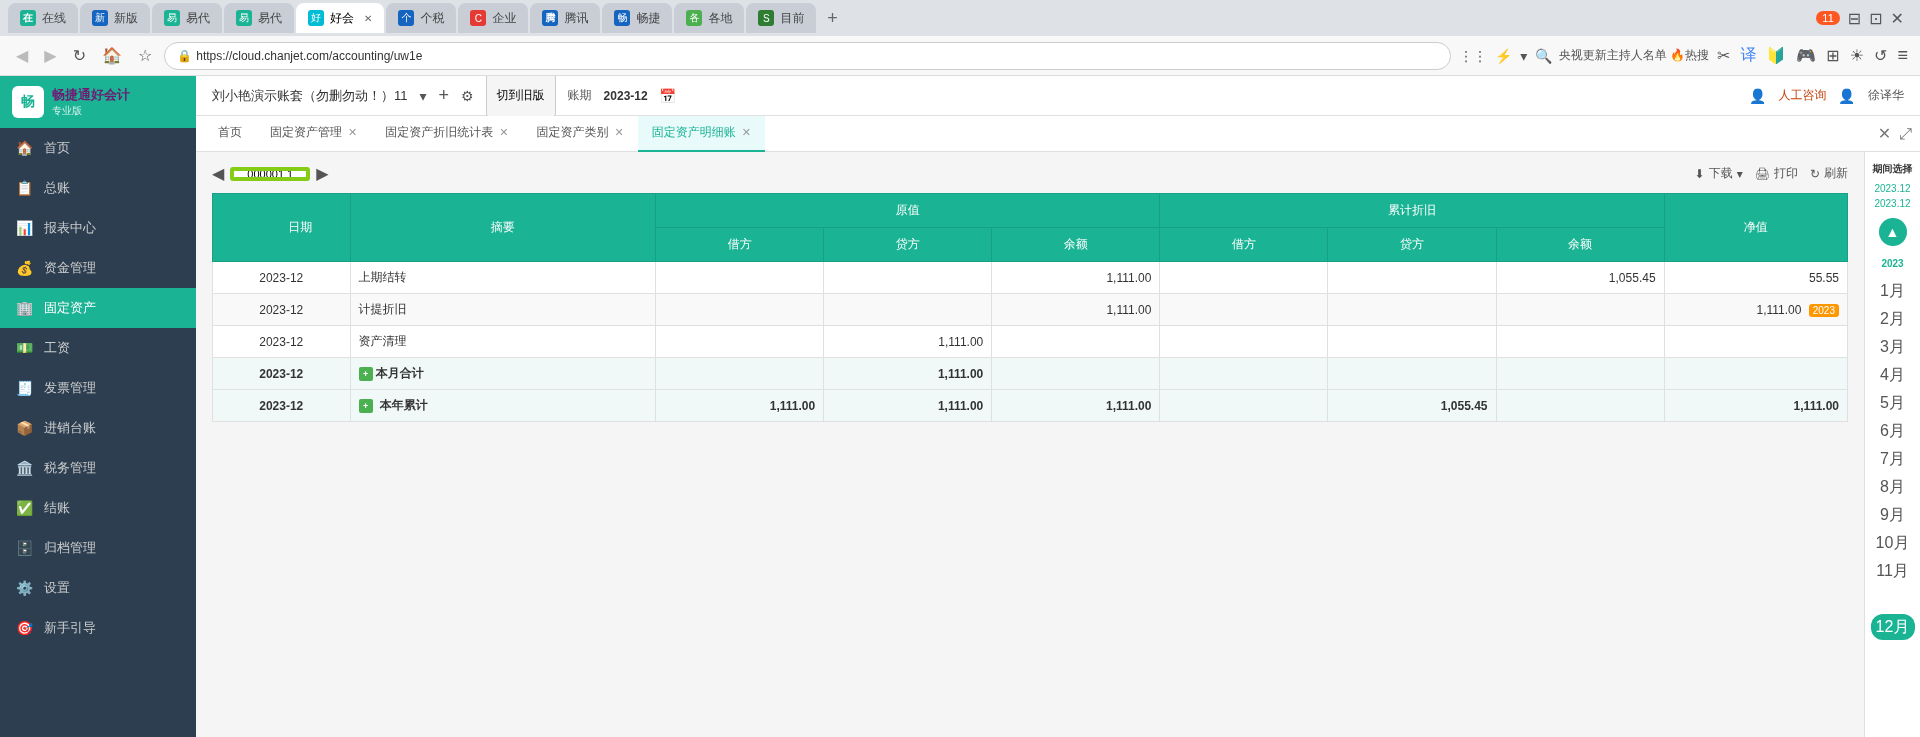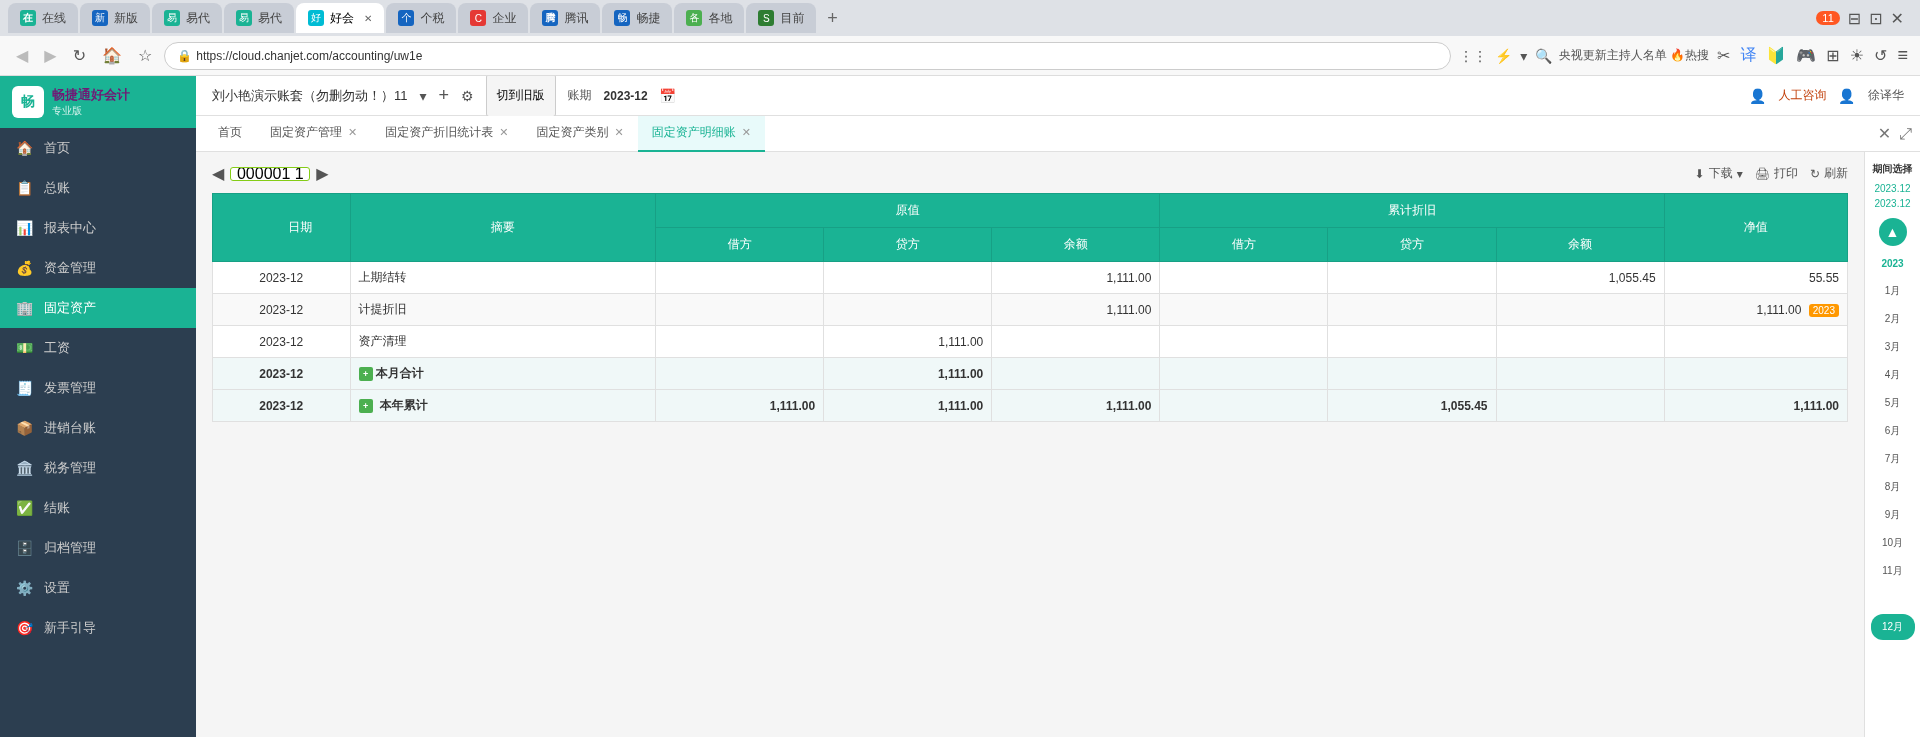--- a/index.html
+++ b/index.html
@@ -46,37 +46,37 @@
     .page-tab-close { margin-left: 6px; color: #999; font-size: 11px; }
     .tab-controls { margin-left: auto; display: flex; align-items: center; gap: 8px; color: #777; font-size: 14px; }
 
     
     .content-area { flex: 1; padding: 12px 16px; overflow: auto; background: #f5f5f5; position: relative; }
 
     
     .pagination-bar { display: flex; align-items: center; justify-content: space-between; margin-bottom: 10px; }
     .pagination-left { display: flex; align-items: center; gap: 6px; }
     .page-nav { font-size: 16px; cursor: pointer; color: #555; }
-    .page-input { width: 60px; height: 14px; border: 1px solid #84cc16; border-radius: 3px; text-align: center; font-size: 16px; }
+    .page-input { width: 60px; height: 14px; border: 4px solid #84cc16; border-radius: 3px; text-align: center; font-size: 11px; }
     .pagination-right { display: flex; align-items: center; gap: 12px; }
     .action-btn { display: flex; align-items: center; gap: 4px; color: #555; font-size: 12px; cursor: pointer; }
 
     
     .data-table { width: 100%; border-collapse: collapse; background: #fff; }
     .data-table th { background: #1ab394; color: #fff; text-align: center; padding: 8px 6px; font-size: 12px; font-weight: normal; border: 1px solid #17a085; }
     .data-table td { padding: 7px 8px; font-size: 12px; color: #333; border: 1px solid #e0e0e0; text-align: center; }
     .data-table tr:nth-child(even) { background: #f9f9f9; }
     .td-left { text-align: left !important; }
     .td-right { text-align: right !important; }
     .row-badge { width: 14px; height: 14px; background: #4caf50; color: #fff; font-size: 9px; border-radius: 2px; display: inline-flex; align-items: center; justify-content: center; }
     .summary-row td { background: #f0f8f8; font-weight: bold; }
 
     
     .right-panel { width: 50px; background: #fff; border-left: 1px solid #e0e0e0; display: flex; flex-direction: column; align-items: center; padding: 6px 0; gap: 2px; }
-    .period-item { width: 44px; height: 26px; display: flex; align-items: center; justify-content: center; font-size: 10px; color: #555; cursor: pointer; border-radius: 3px; }
+    .period-item { width: 44px; height: 26px; display: flex; align-items: center; justify-content: center; font-size: 16px; color: #555; cursor: pointer; border-radius: 3px; }
     .period-item.active { background: #1ab394; color: #fff; border-radius: 12px; margin-top: 28px; }
 
     
     .float-btn { width: 36px; height: 36px; border-radius: 50%; display: flex; align-items: center; justify-content: center; cursor: pointer; font-size: 18px; margin: 2px auto; }
     .float-btn.teal { background: #1ab394; color: #fff; }
   </style>
 </head>
 <body>
 
 <div class="tab-bar">

